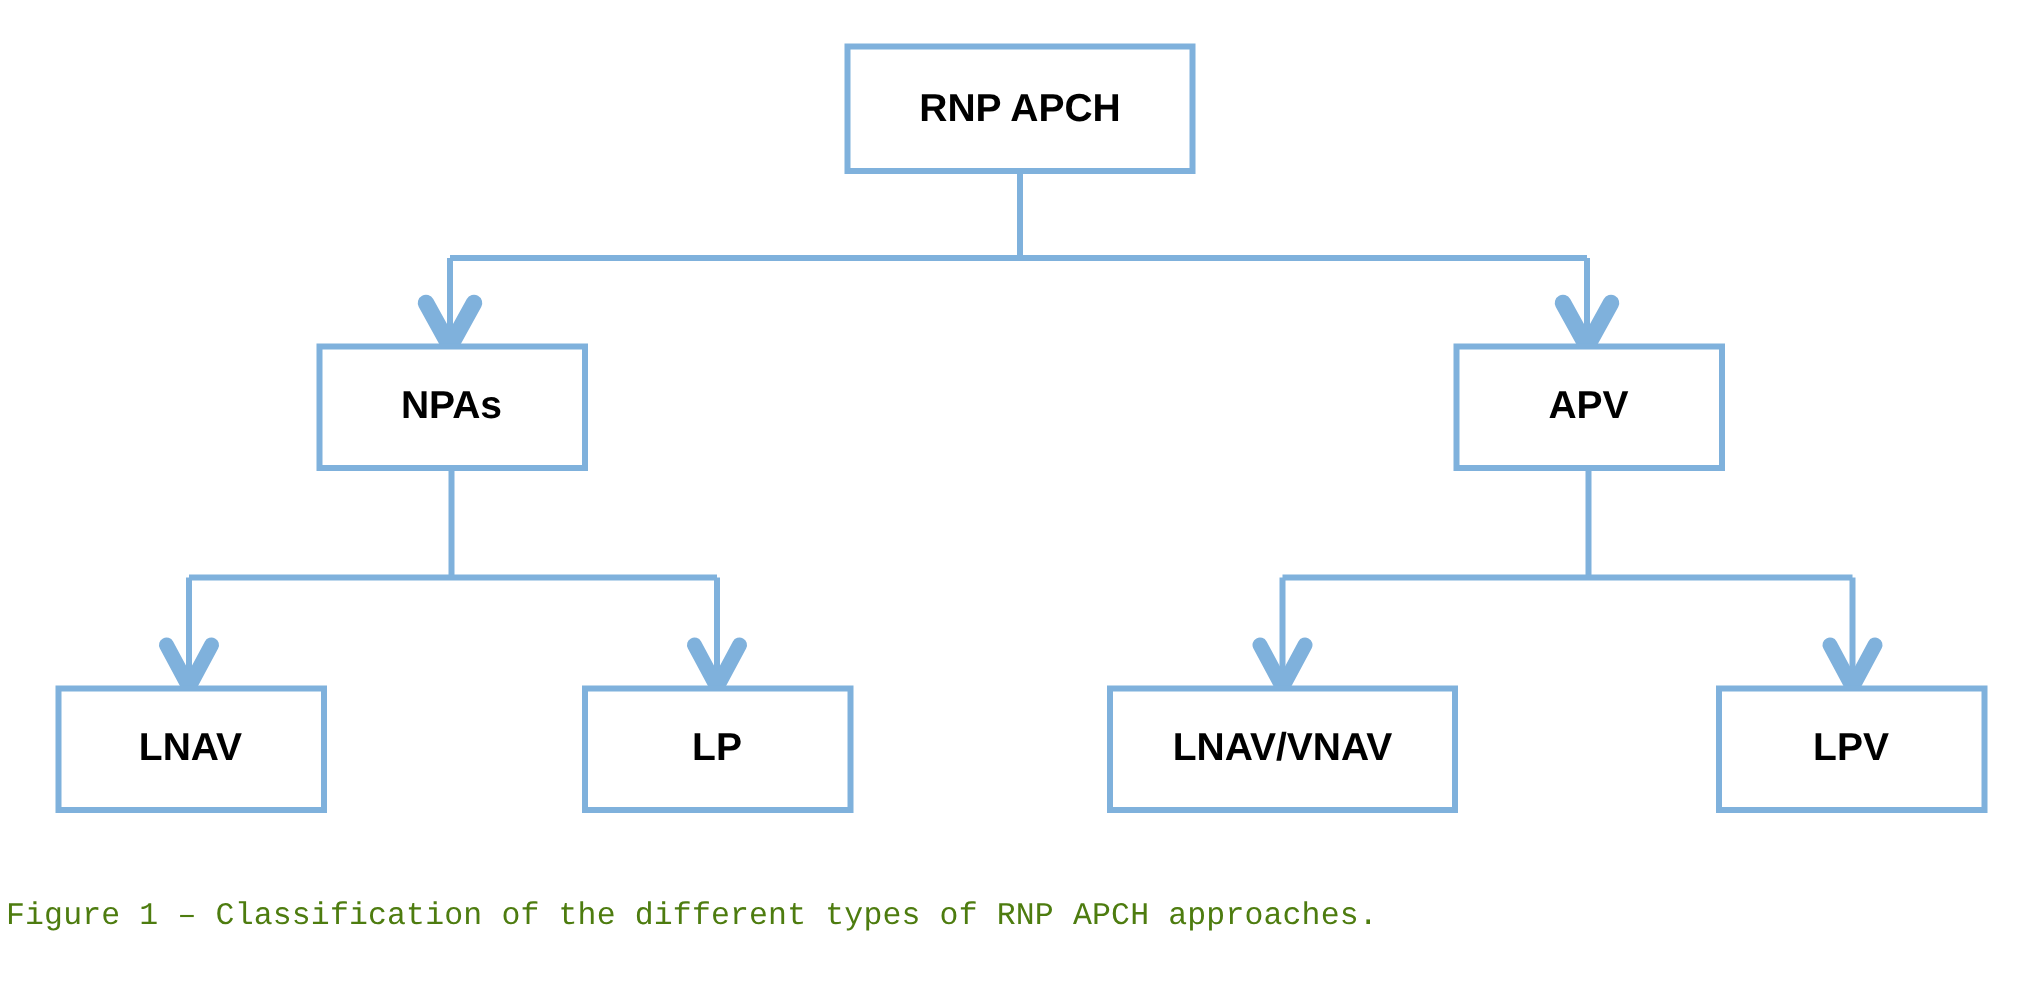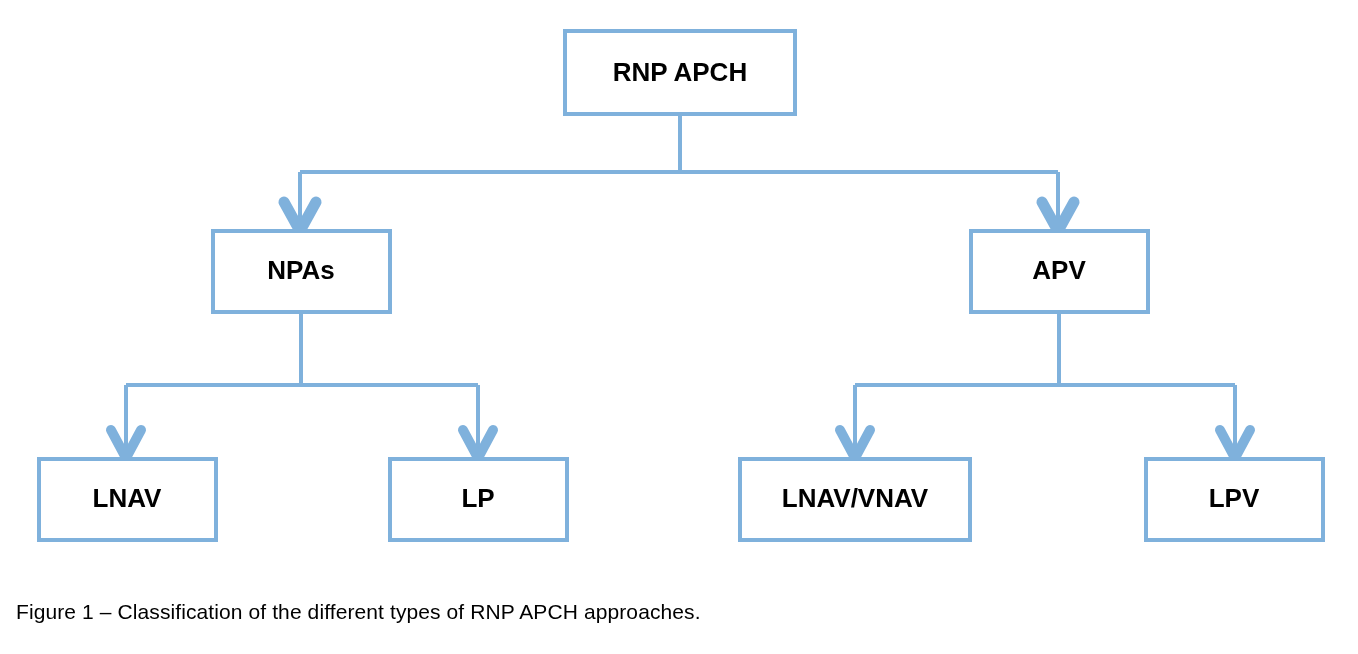--- a/index.html
+++ b/index.html
@@ -43,25 +43,25 @@
     stroke-linecap: butt;
     stroke-linejoin: miter;
   }
   .arrow-head {
     fill: none;
     stroke-linecap: round;
     stroke-linejoin: round;
   }
   #caption {
     position: absolute;
-    left: 16px;
+    left: 4px;
     top: 600px;
-    font-family: Liberation Sans, sans-serif;
+    font-family: Liberation Mono, monospace;
     font-size: 21px;
-    color: #000000;
+    color: #4d7c0f;
     white-space: nowrap;
     letter-spacing: 0.1px;
   }
 </style>
 </head>
 <body>
 
 <div id="page">
 
   <svg id="diagram" viewBox="0 0 1358 580">

